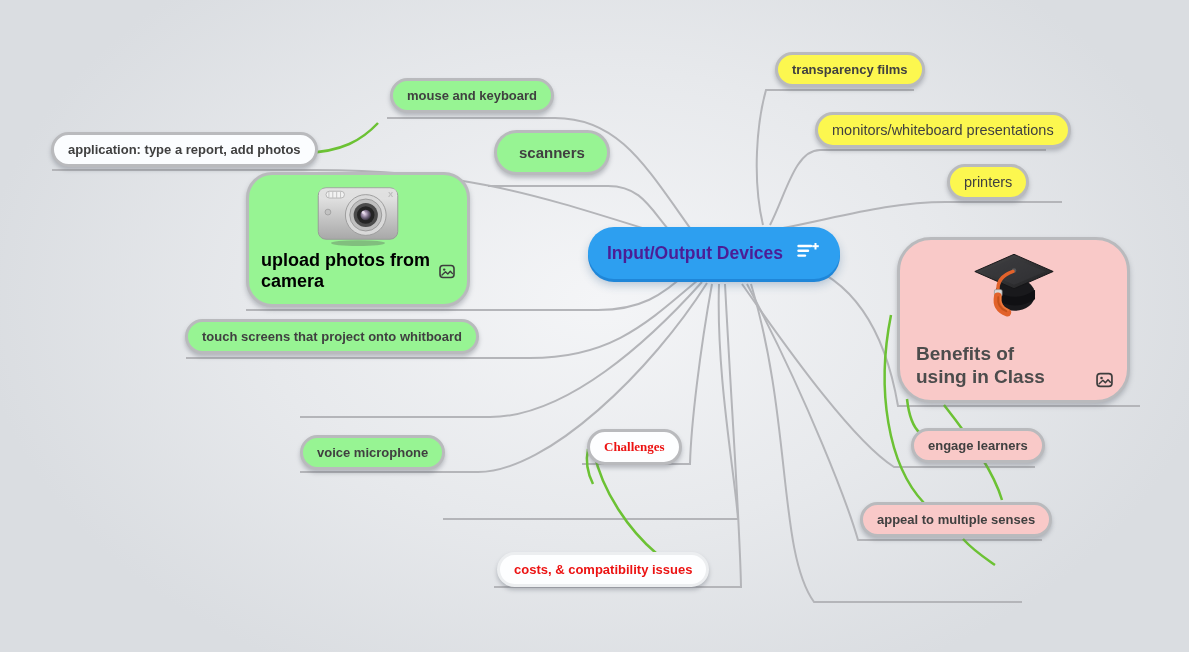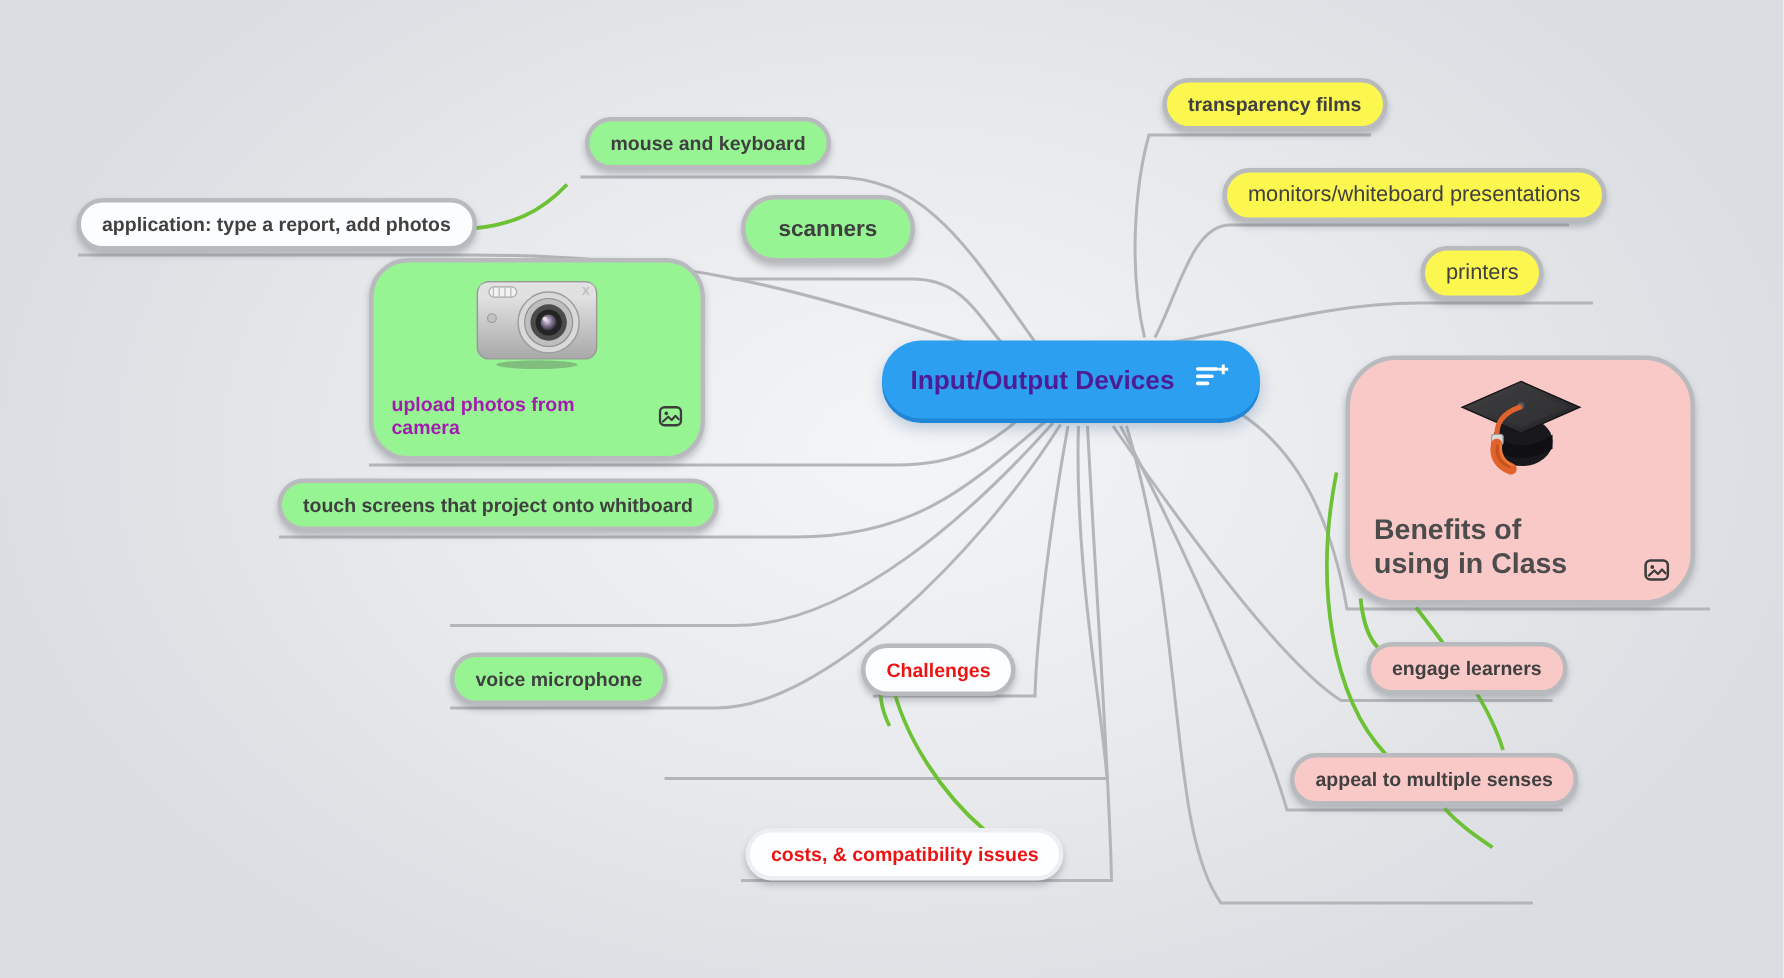--- a/index.html
+++ b/index.html
@@ -35,21 +35,21 @@
     box-shadow:0 3px 0 #1f86d8,0 6px 10px rgba(40,90,140,.30);
   }
 
   .bigbox{
     position:absolute;z-index:2;box-sizing:border-box;
     border:3px solid #b9babd;background:#97f493;
     box-shadow:0 3px 5px rgba(90,95,105,.35);
   }
   .camera-box{left:246px;top:172px;width:224px;height:135px;border-radius:26px;}
   .camera-box .img-wrap{display:flex;justify-content:center;margin-top:8px;}
-  .camera-box .label-row{position:absolute;left:12px;right:12px;bottom:12px;display:flex;align-items:center;justify-content:space-between;font-weight:700;font-size:13px;color:#a21caf;}
+  .camera-box .label-row{position:absolute;left:12px;right:12px;bottom:12px;display:flex;align-items:center;justify-content:space-between;font-weight:700;font-size:18px;color:#000000;}
 
   .benefits-box{left:897px;top:237px;width:233px;height:166px;border-radius:34px;background:#f9c9c8;}
   .benefits-box .img-wrap{display:flex;justify-content:center;margin-top:6px;}
   .benefits-box .label-row{position:absolute;left:16px;right:14px;bottom:12px;display:flex;align-items:flex-end;justify-content:space-between;gap:24px;}
   .benefits-box .title{font-weight:700;font-size:19px;line-height:1.22;color:#4c4c4c;white-space:normal;width:172px;}
   .pic-icon{flex:0 0 auto;margin-left:8px;display:inline-flex;}
 </style>
 </head>
 <body>
 
@@ -161,21 +161,21 @@
     </div>
   </div>
 
   <div class="pill" style="left:185px;top:319px;">
     <span>touch screens that project onto whitboard</span>
   </div>
   <div class="pill" style="left:300px;top:435px;">
     <span>voice microphone</span>
   </div>
 
-  <div class="pill red-text" style="left:574px;top:429px;">
+  <div class="pill red-text" style="left:587px;top:429px;font-family:Liberation Serif, serif;">
     <span>Challenges</span>
   </div>
   <div class="pill red-text light-border" style="left:497px;top:552px;">
     <span>costs, &amp; compatibility issues</span>
   </div>
 
   <div class="pill yellow" style="left:775px;top:52px;">
     <span>transparency films</span>
   </div>
   <div class="pill yellow blue-normal" style="left:815px;top:112px;">

